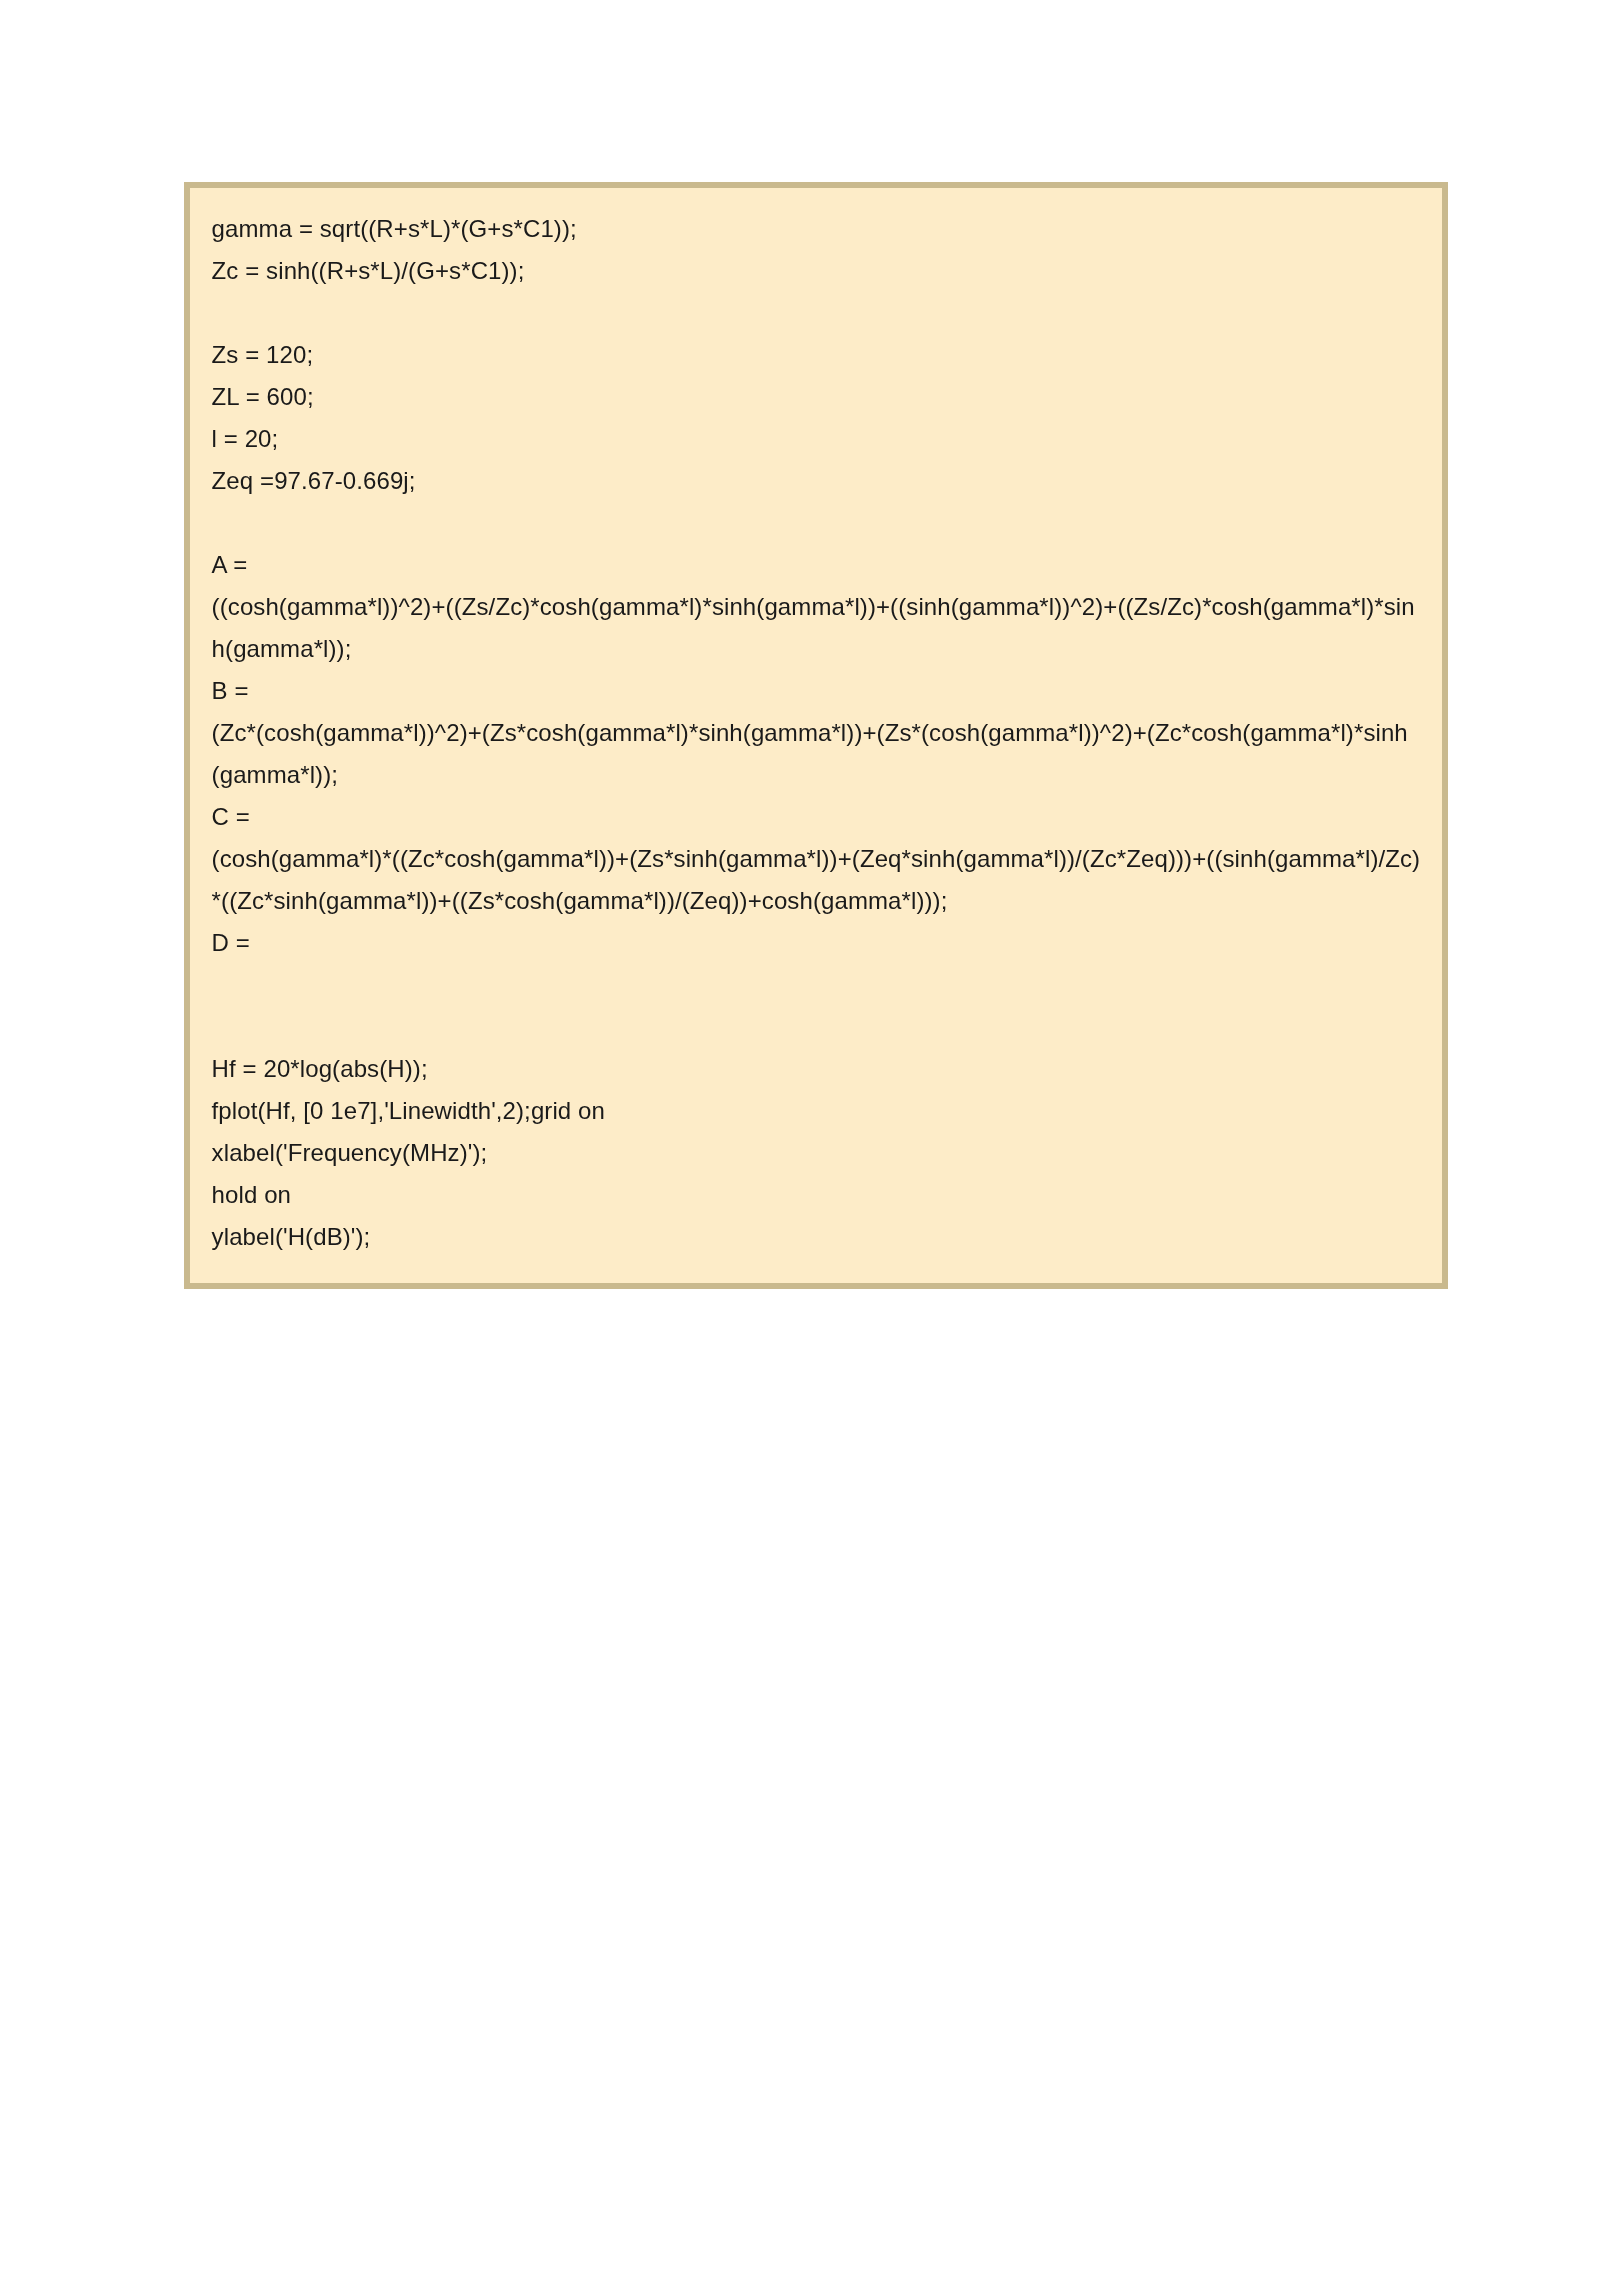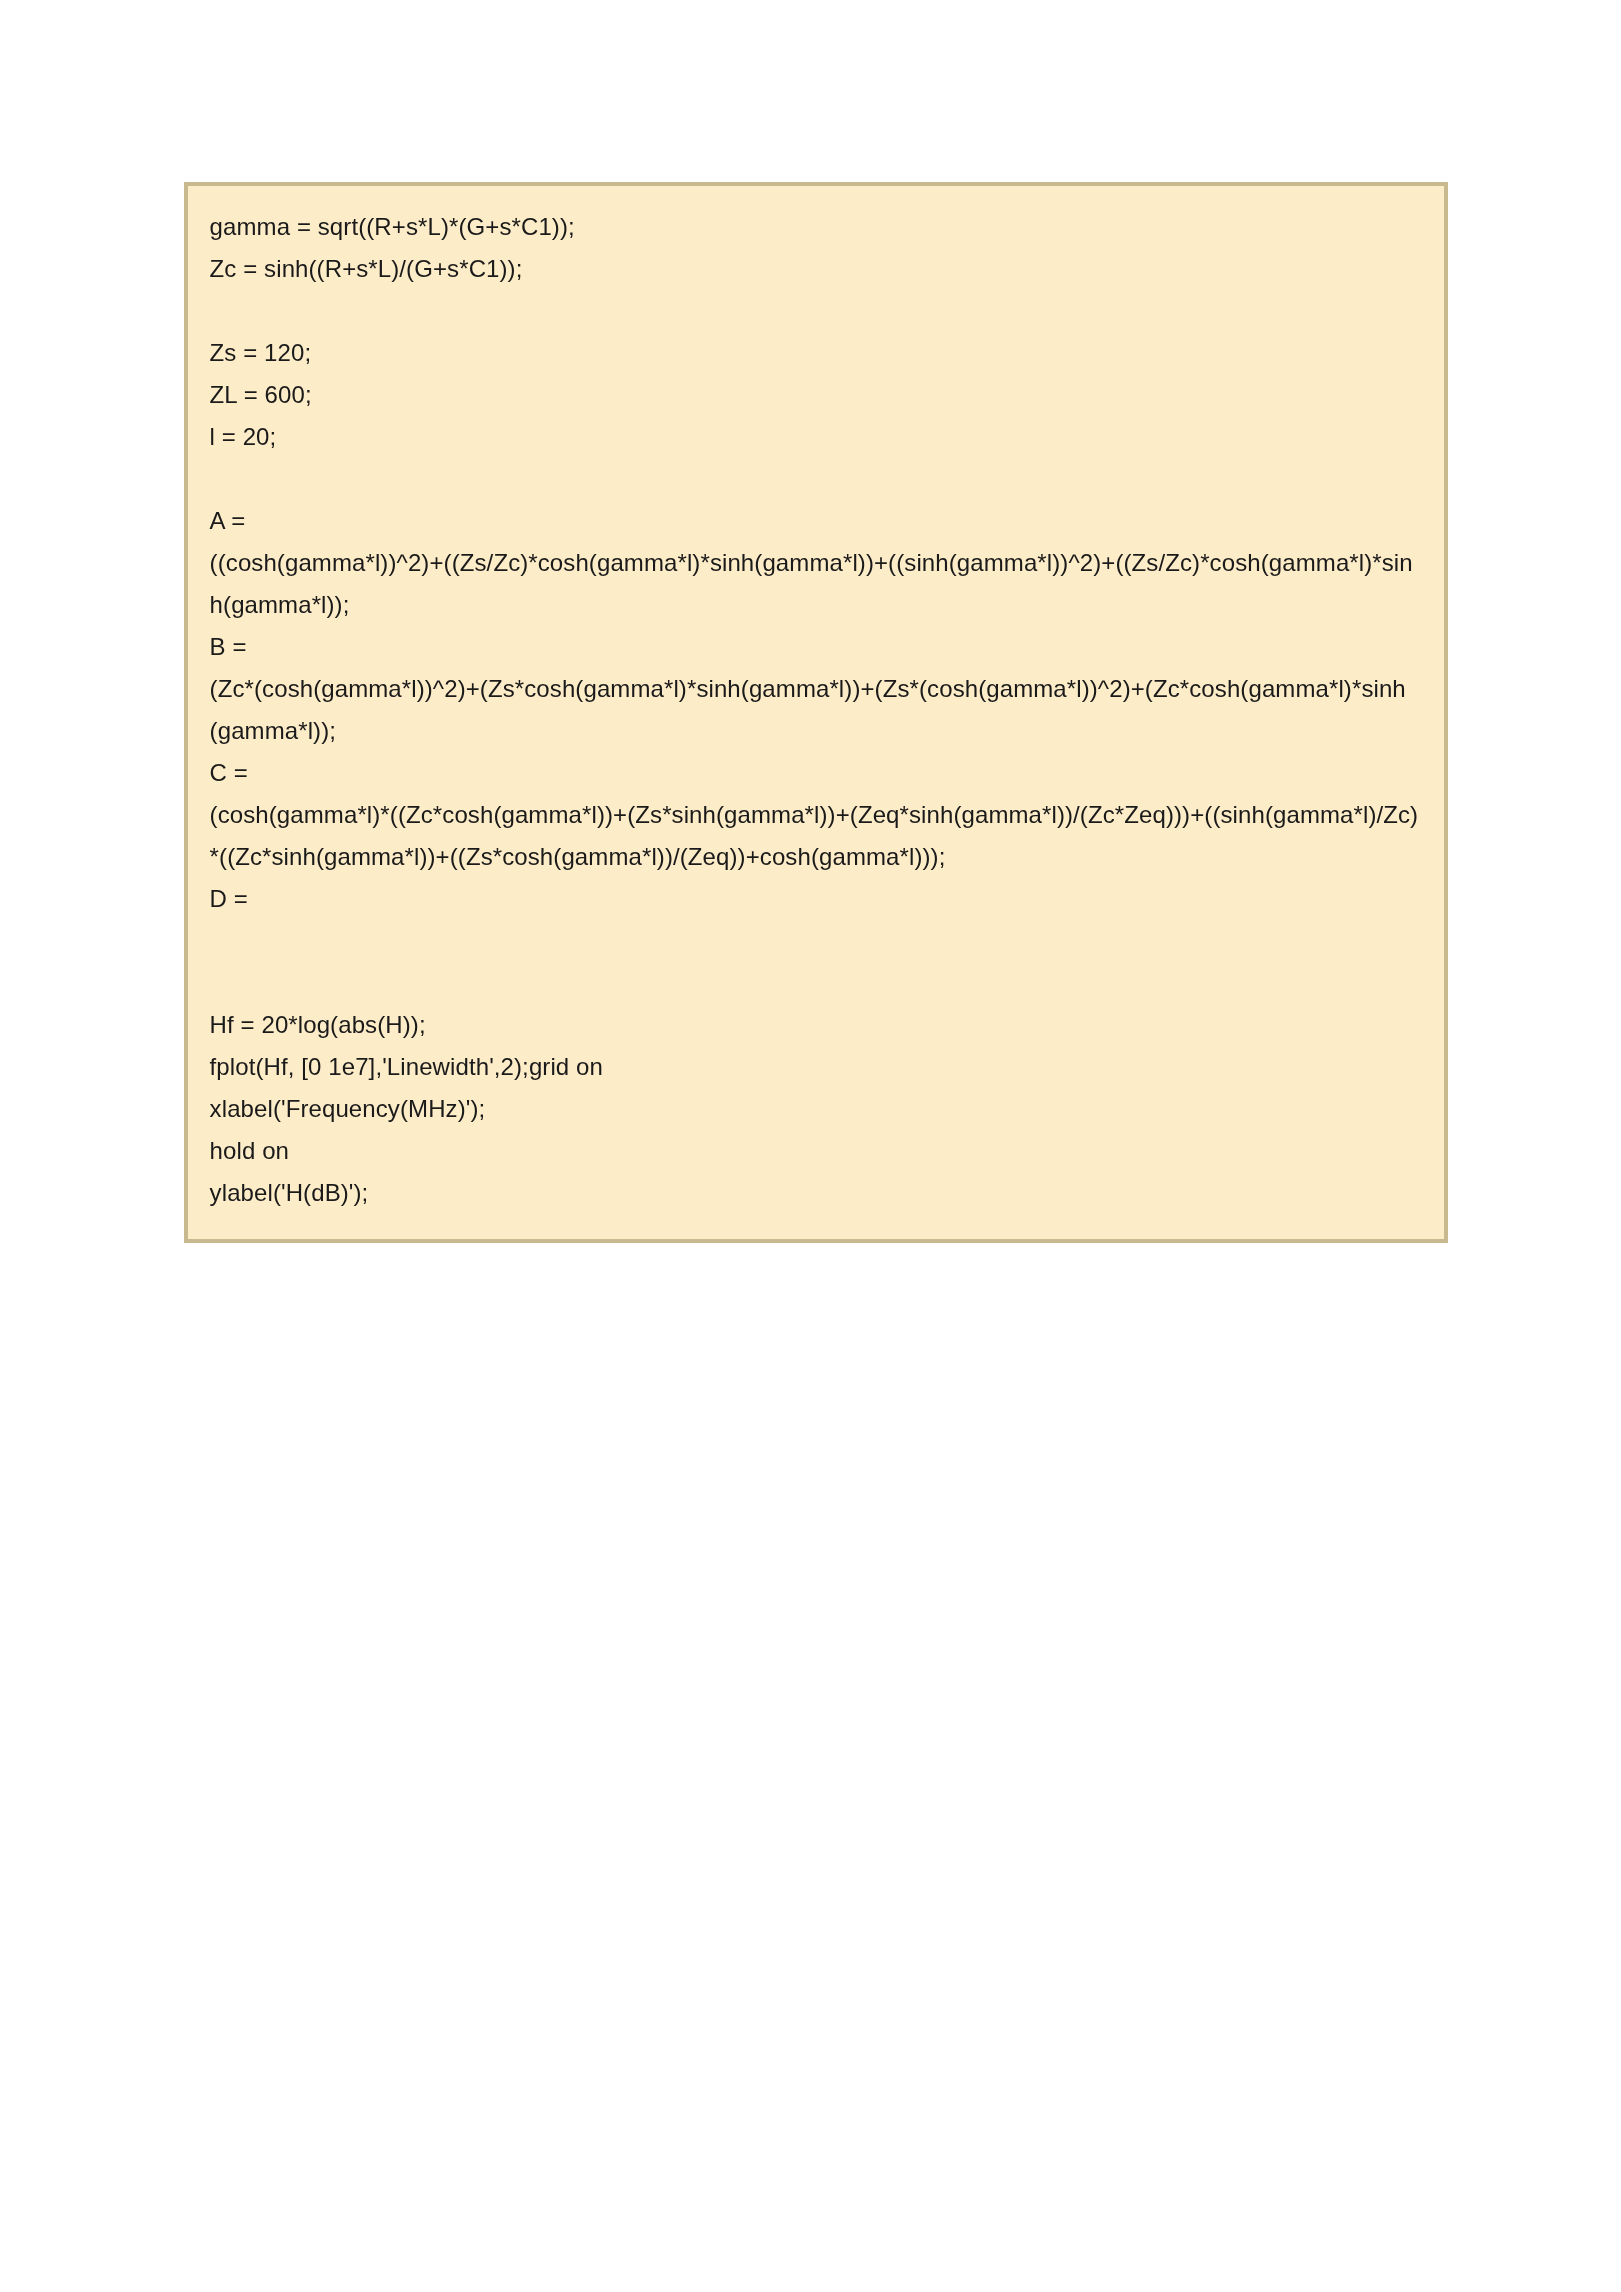--- a/index.html
+++ b/index.html
@@ -20,21 +20,21 @@
     background: #ffffff;
     overflow: hidden;
   }
   .code-block {
     position: absolute;
     left: 184px;
     top: 182px;
     width: 1264px;
     box-sizing: border-box;
     background: #fdecc8;
-    border: 4px solid #d946ef;
+    border: 6px solid #d946ef;
     padding: 19.6px 21.6px 25.5px 21.6px;
   }
   .code-line {
     font-family: "Liberation Sans", sans-serif;
     font-size: 24px;
     line-height: 42px;
     color: #1a1a1a;
     white-space: pre-wrap;
     word-break: break-all;
     letter-spacing: 0.1px;
@@ -49,20 +49,21 @@
 <body>
 
 <div class="page">
   <div class="code-block" id="code-block" style="background: rgb(253, 236, 200); border-color: rgb(201, 185, 142);">
       <div class="code-line">gamma = sqrt((R+s*L)*(G+s*C1));</div>
       <div class="code-line">Zc = sinh((R+s*L)/(G+s*C1));</div>
       <div class="code-line blank"></div>
       <div class="code-line">Zs = 120;</div>
       <div class="code-line">ZL = 600;</div>
       <div class="code-line">l = 20;</div>
+      <div class="code-line">Zeq =97.67-0.669j;</div>
       <div class="code-line blank"></div>
       <div class="code-line">A =</div>
       <div class="code-line">((cosh(gamma*l))^2)+((Zs/Zc)*cosh(gamma*l)*sinh(gamma*l))+((sinh(gamma*l))^2)+((Zs/Zc)*cosh(gamma*l)*sinh(gamma*l));</div>
       <div class="code-line">B =</div>
       <div class="code-line">(Zc*(cosh(gamma*l))^2)+(Zs*cosh(gamma*l)*sinh(gamma*l))+(Zs*(cosh(gamma*l))^2)+(Zc*cosh(gamma*l)*sinh(gamma*l));</div>
       <div class="code-line">C =</div>
       <div class="code-line">(cosh(gamma*l)*((Zc*cosh(gamma*l))+(Zs*sinh(gamma*l))+(Zeq*sinh(gamma*l))/(Zc*Zeq)))+((sinh(gamma*l)/Zc)*((Zc*sinh(gamma*l))+((Zs*cosh(gamma*l))/(Zeq))+cosh(gamma*l)));</div>
       <div class="code-line">D =</div>
       <div class="code-line blank"></div>
       <div class="code-line blank"></div>

